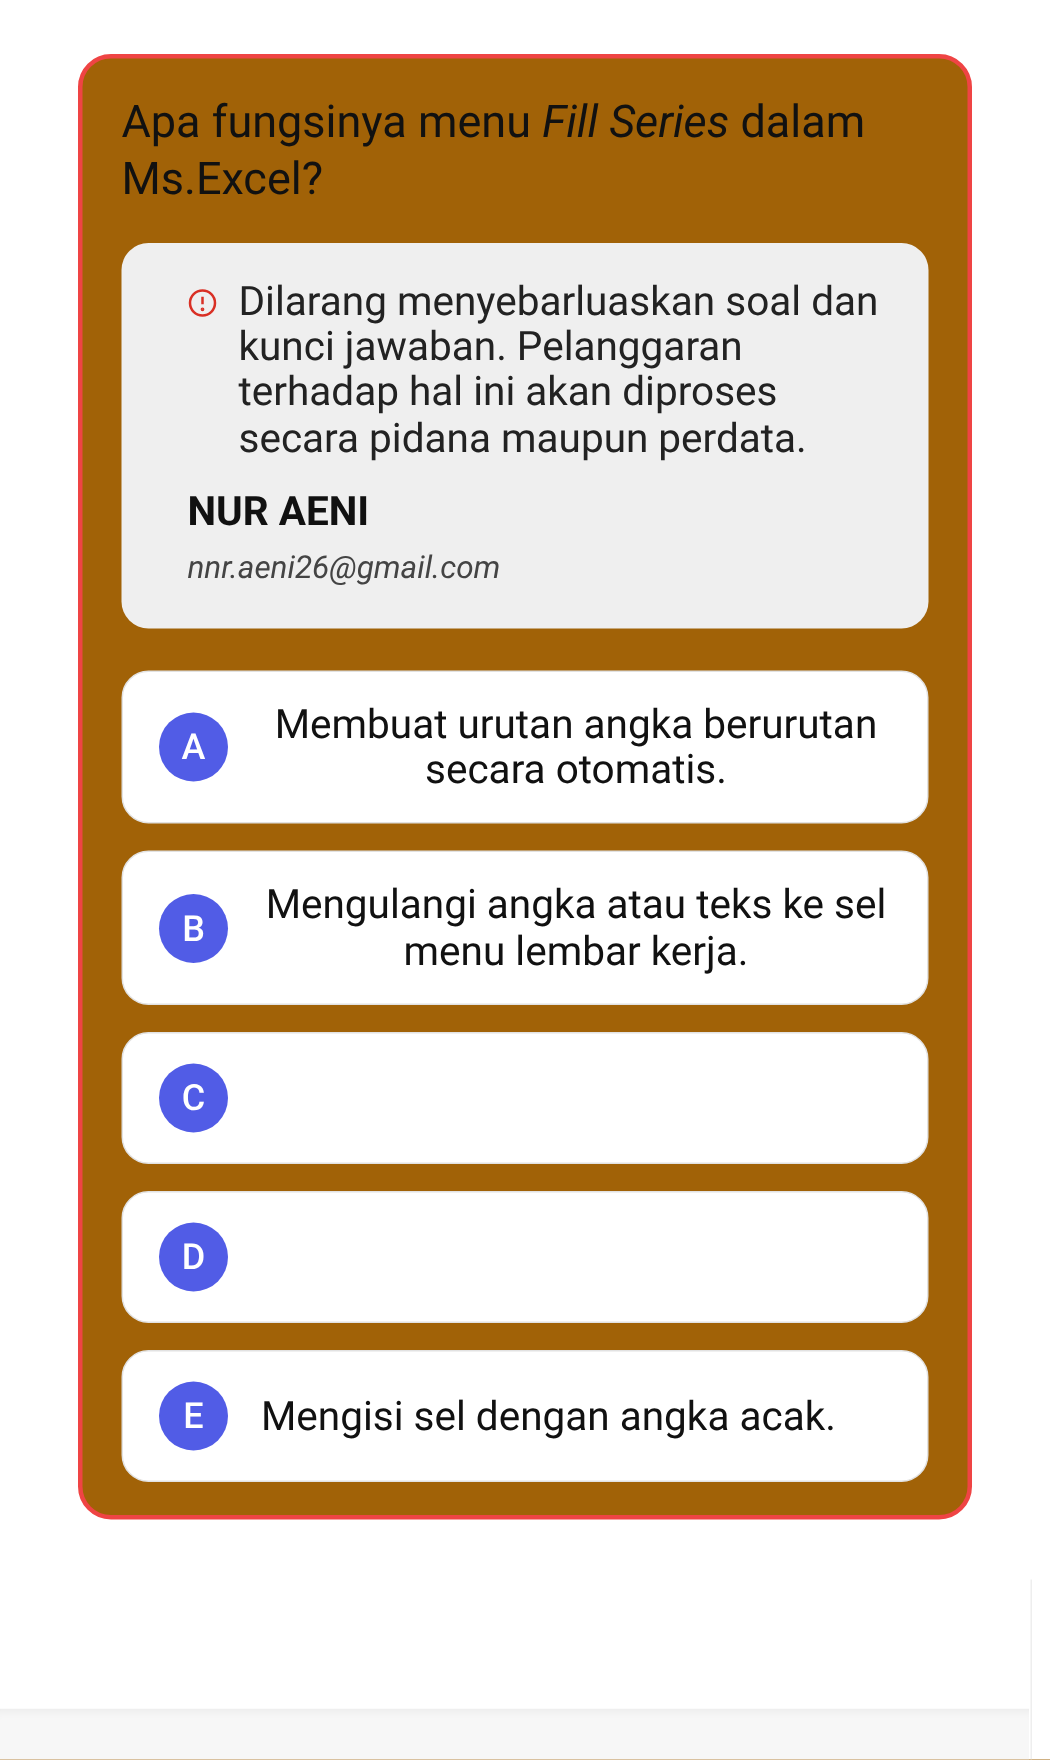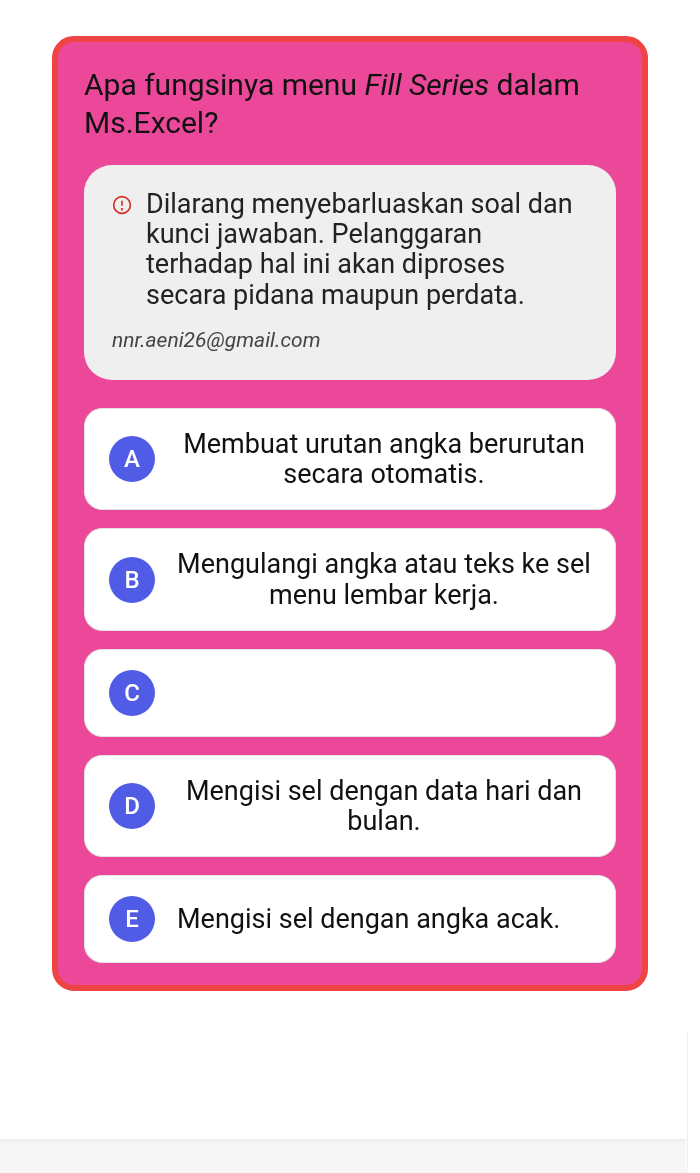--- a/index.html
+++ b/index.html
@@ -14,39 +14,39 @@
       height: 1173px;
       padding: 0;
       position: relative;
     }
     .page-wrap {
       background: #ffffff;
       padding: 36px 52px 40px 52px;
       position: relative;
     }
     .card {
-      background: #ec4899;
-      border: 6px solid #ef4444;
+      background: #a16207;
+      border: 3px solid #ef4444;
       border-radius: 22px;
       padding: 24px 26px 22px 26px;
     }
     .question-text {
       font-size: 30px;
       line-height: 1.25;
       color: #111;
       font-weight: 400;
       margin-bottom: 24px;
     }
     .question-text .italic {
       font-style: italic;
     }
     .warning-box {
       background: #efefef;
-      border-radius: 28px;
-      padding: 24px 28px 28px 28px;
+      border-radius: 18px;
+      padding: 24px 28px 28px 44px;
       margin-bottom: 28px;
     }
     .warning-row {
       display: flex;
       align-items: flex-start;
       gap: 14px;
       margin-bottom: 18px;
     }
     .warning-icon {
       flex: 0 0 auto;
@@ -153,40 +153,40 @@
       <div class="warning-row">
         <span class="warning-icon">
           <svg viewBox="0 0 24 24" width="20" height="20" fill="none" stroke="#D93025" stroke-width="2">
             <circle cx="12" cy="12" r="10"></circle>
             <line x1="12" y1="7" x2="12" y2="13"></line>
             <circle cx="12" cy="17" r="0.5" fill="#D93025"></circle>
           </svg>
         </span>
         <div class="warning-text">Dilarang menyebarluaskan soal dan kunci jawaban. Pelanggaran terhadap hal ini akan diproses secara pidana maupun perdata.</div>
       </div>
+      <div class="warning-name">NUR AENI</div>
       <div class="warning-email">nnr.aeni26@gmail.com</div>
     </div>
 
     <div class="option">
       <div class="option-letter">A</div>
       <div class="option-text">Membuat urutan angka berurutan secara otomatis.</div>
     </div>
 
     <div class="option">
       <div class="option-letter">B</div>
       <div class="option-text">Mengulangi angka atau teks ke sel menu lembar kerja.</div>
     </div>
 
     <div class="option">
       <div class="option-letter">C</div>
     </div>
 
     <div class="option">
       <div class="option-letter">D</div>
-      <div class="option-text">Mengisi sel dengan data hari dan bulan.</div>
     </div>
 
     <div class="option">
       <div class="option-letter">E</div>
       <div class="option-text">Mengisi sel dengan angka acak.</div>
     </div>
 
   </div>
 </div>
 

